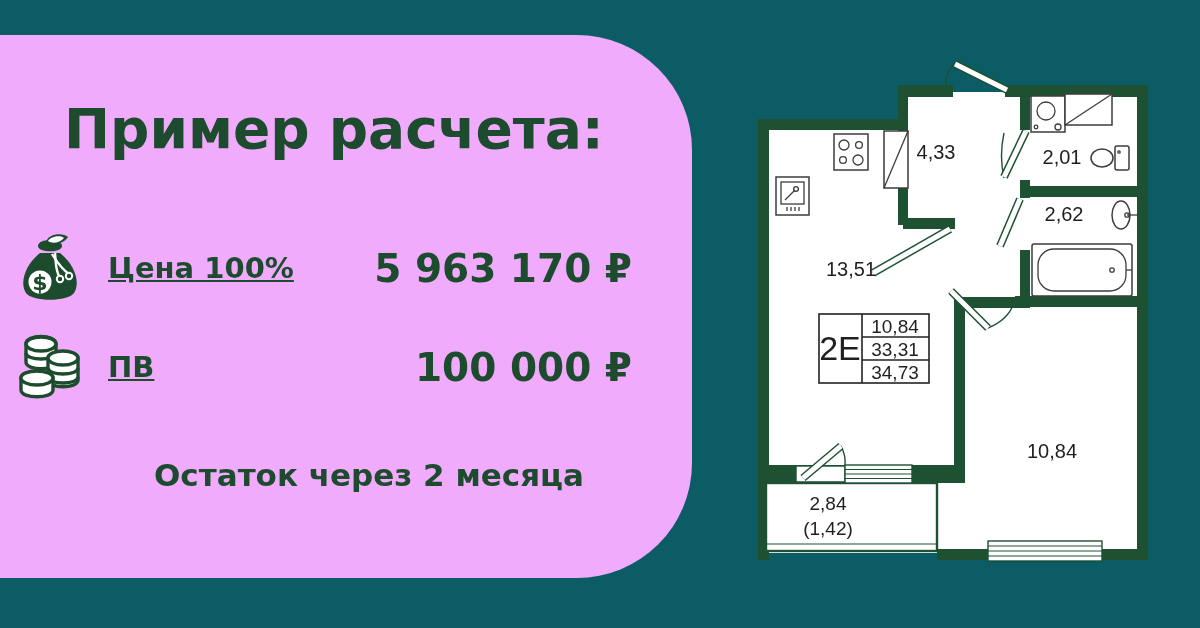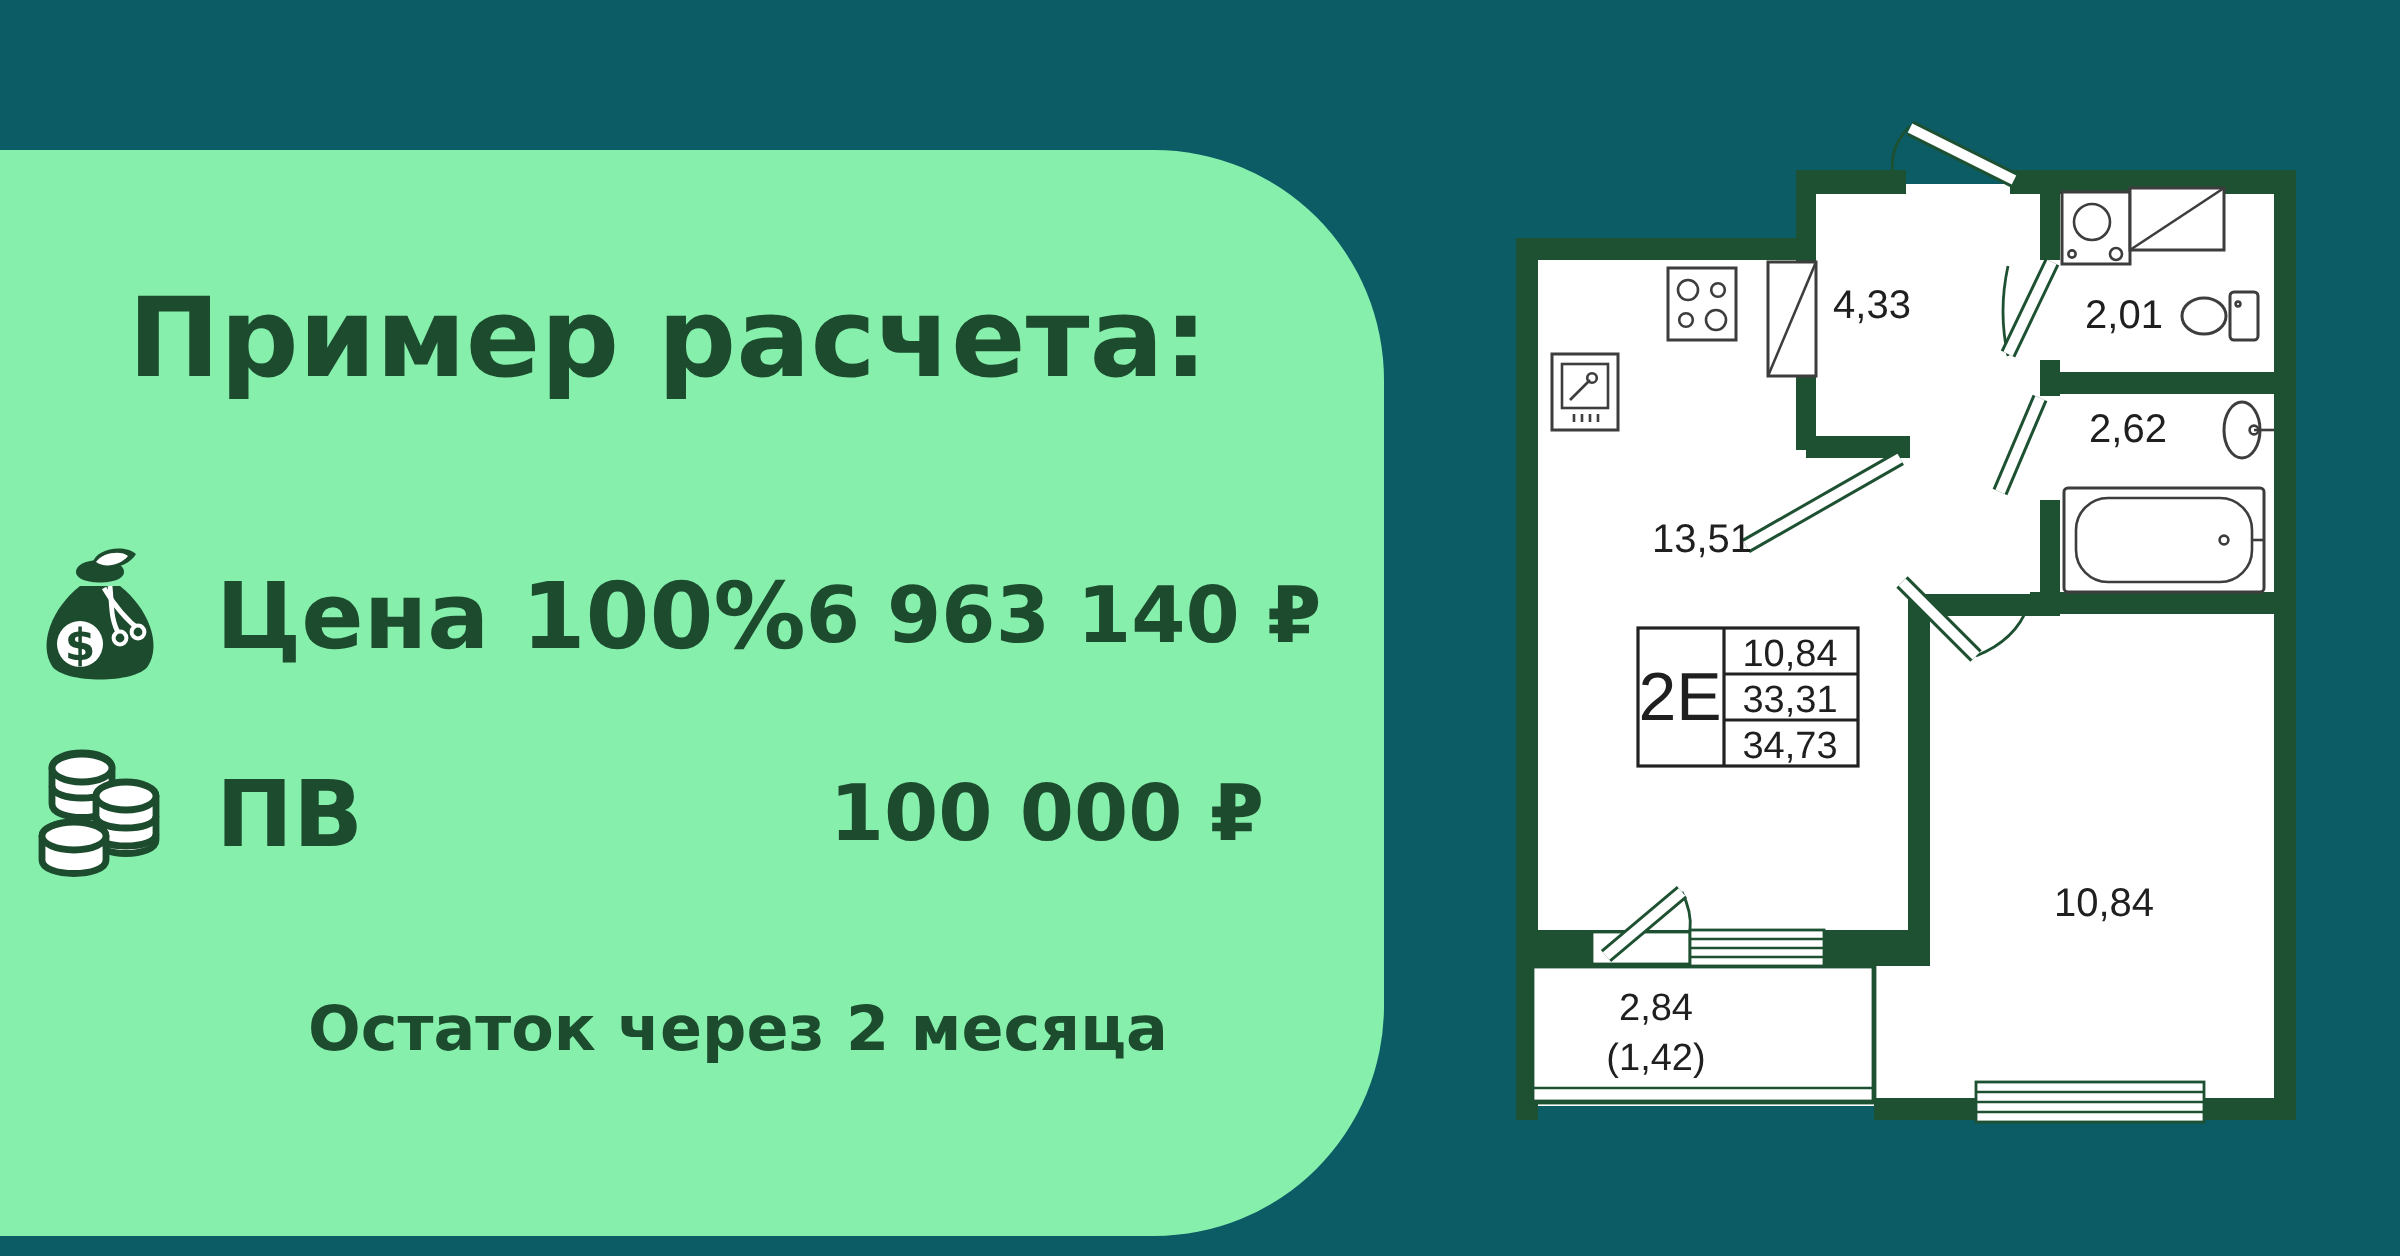--- a/index.html
+++ b/index.html
@@ -2,34 +2,34 @@
 <html><head>
 <meta charset="utf-8">
 <style>
   html,body{margin:0;padding:0;}
   .stage{
     position:relative;width:1200px;height:628px;overflow:hidden;
     background:#0b5c64;font-family:"DejaVu Sans","Liberation Sans",sans-serif;
   }
   .card{
     position:absolute;left:0;top:35px;width:692px;height:543px;
-    background:#86efac;border-radius:0 115px 115px 0;margin-top:40px;
+    background:#f0abfc;border-radius:0 115px 115px 0;
   }
   .title{
     position:absolute;left:64px;top:62px;
     font-size:55px;font-weight:800;color:#1c4b2d;letter-spacing:0px;white-space:nowrap;
   }
   .calc-row{
     position:absolute;left:14px;width:618px;height:74px;
     display:flex;align-items:center;
   }
   .row1{top:196px;}
   .row2{top:295px;}
   .calc-row .icon{flex:0 0 auto;width:72px;height:74px;display:flex;align-items:center;justify-content:center;}
-  .calc-label{margin-left:22px;font-size:46px;font-weight:800;color:#1c4b2d;white-space:nowrap;}
+  .calc-label{margin-left:22px;font-size:29px;font-weight:800;color:#1c4b2d;white-space:nowrap;text-decoration:underline;}
   .calc-value{margin-left:auto;font-size:39px;font-weight:800;color:#1c4b2d;white-space:nowrap;}
   .note{position:absolute;left:0;width:660px;text-align:center;color:#1c4b2d;font-weight:800;padding-left:39px;}
   .note1{top:422px;font-size:31px;}
   .note2{top:474px;font-size:29px;line-height:1.12;letter-spacing:-0.5px;}
   .plan{position:absolute;left:750px;top:50px;width:410px;height:520px;}
   .wall{fill:#1d5132;}
   .roomfill{fill:#ffffff;}
   .fx{fill:#ffffff;stroke:#3d3d3d;stroke-width:1.5;}
   .fxl{fill:none;stroke:#3d3d3d;stroke-width:1.3;}
   .leafb{stroke:#1d5132;stroke-width:8;stroke-linecap:butt;}
@@ -62,21 +62,21 @@
           <path fill="#ffffff" d="M30,9 C33,4 43,3 46,6 C42,11 34,12 30,9 Z"></path>
           <path fill="none" stroke="#ffffff" stroke-width="2.4" d="M34,22 C40,32 45,38 52,43"></path>
           <path fill="none" stroke="#ffffff" stroke-width="2.4" d="M37,21 C38,30 37,38 42,46"></path>
           <circle cx="51" cy="44" r="3.2" fill="#1c4b2d" stroke="#ffffff" stroke-width="2"></circle>
           <circle cx="42" cy="47" r="3.2" fill="#1c4b2d" stroke="#ffffff" stroke-width="2"></circle>
           <circle cx="22" cy="50" r="11.5" fill="#ffffff"></circle>
           <text x="22" y="58" text-anchor="middle" font-size="22" font-weight="bold" fill="#1c4b2d" font-family="DejaVu Sans,sans-serif">$</text>
         </svg>
       </span>
       <span class="calc-label">Цена 100%</span>
-      <span class="calc-value">6 963 140 ₽</span>
+      <span class="calc-value">5 963 170 ₽</span>
     </div>
 
     <div class="calc-row row2">
       <span class="icon">
         <svg width="66" height="70" viewBox="0 0 66 70">
           <g fill="#ffffff" stroke="#1c4b2d" stroke-width="3.4">
             <path d="M9,12 C9,2 39,2 39,12 L39,30 C39,39 9,39 9,30 Z"></path>
             <ellipse cx="24" cy="12" rx="15" ry="7"></ellipse>
             <path d="M9,21 C9,29 39,29 39,21" fill="none"></path>
             <path d="M31,26 C31,18 61,18 61,26 L61,48 C61,57 31,57 31,48 Z"></path>

